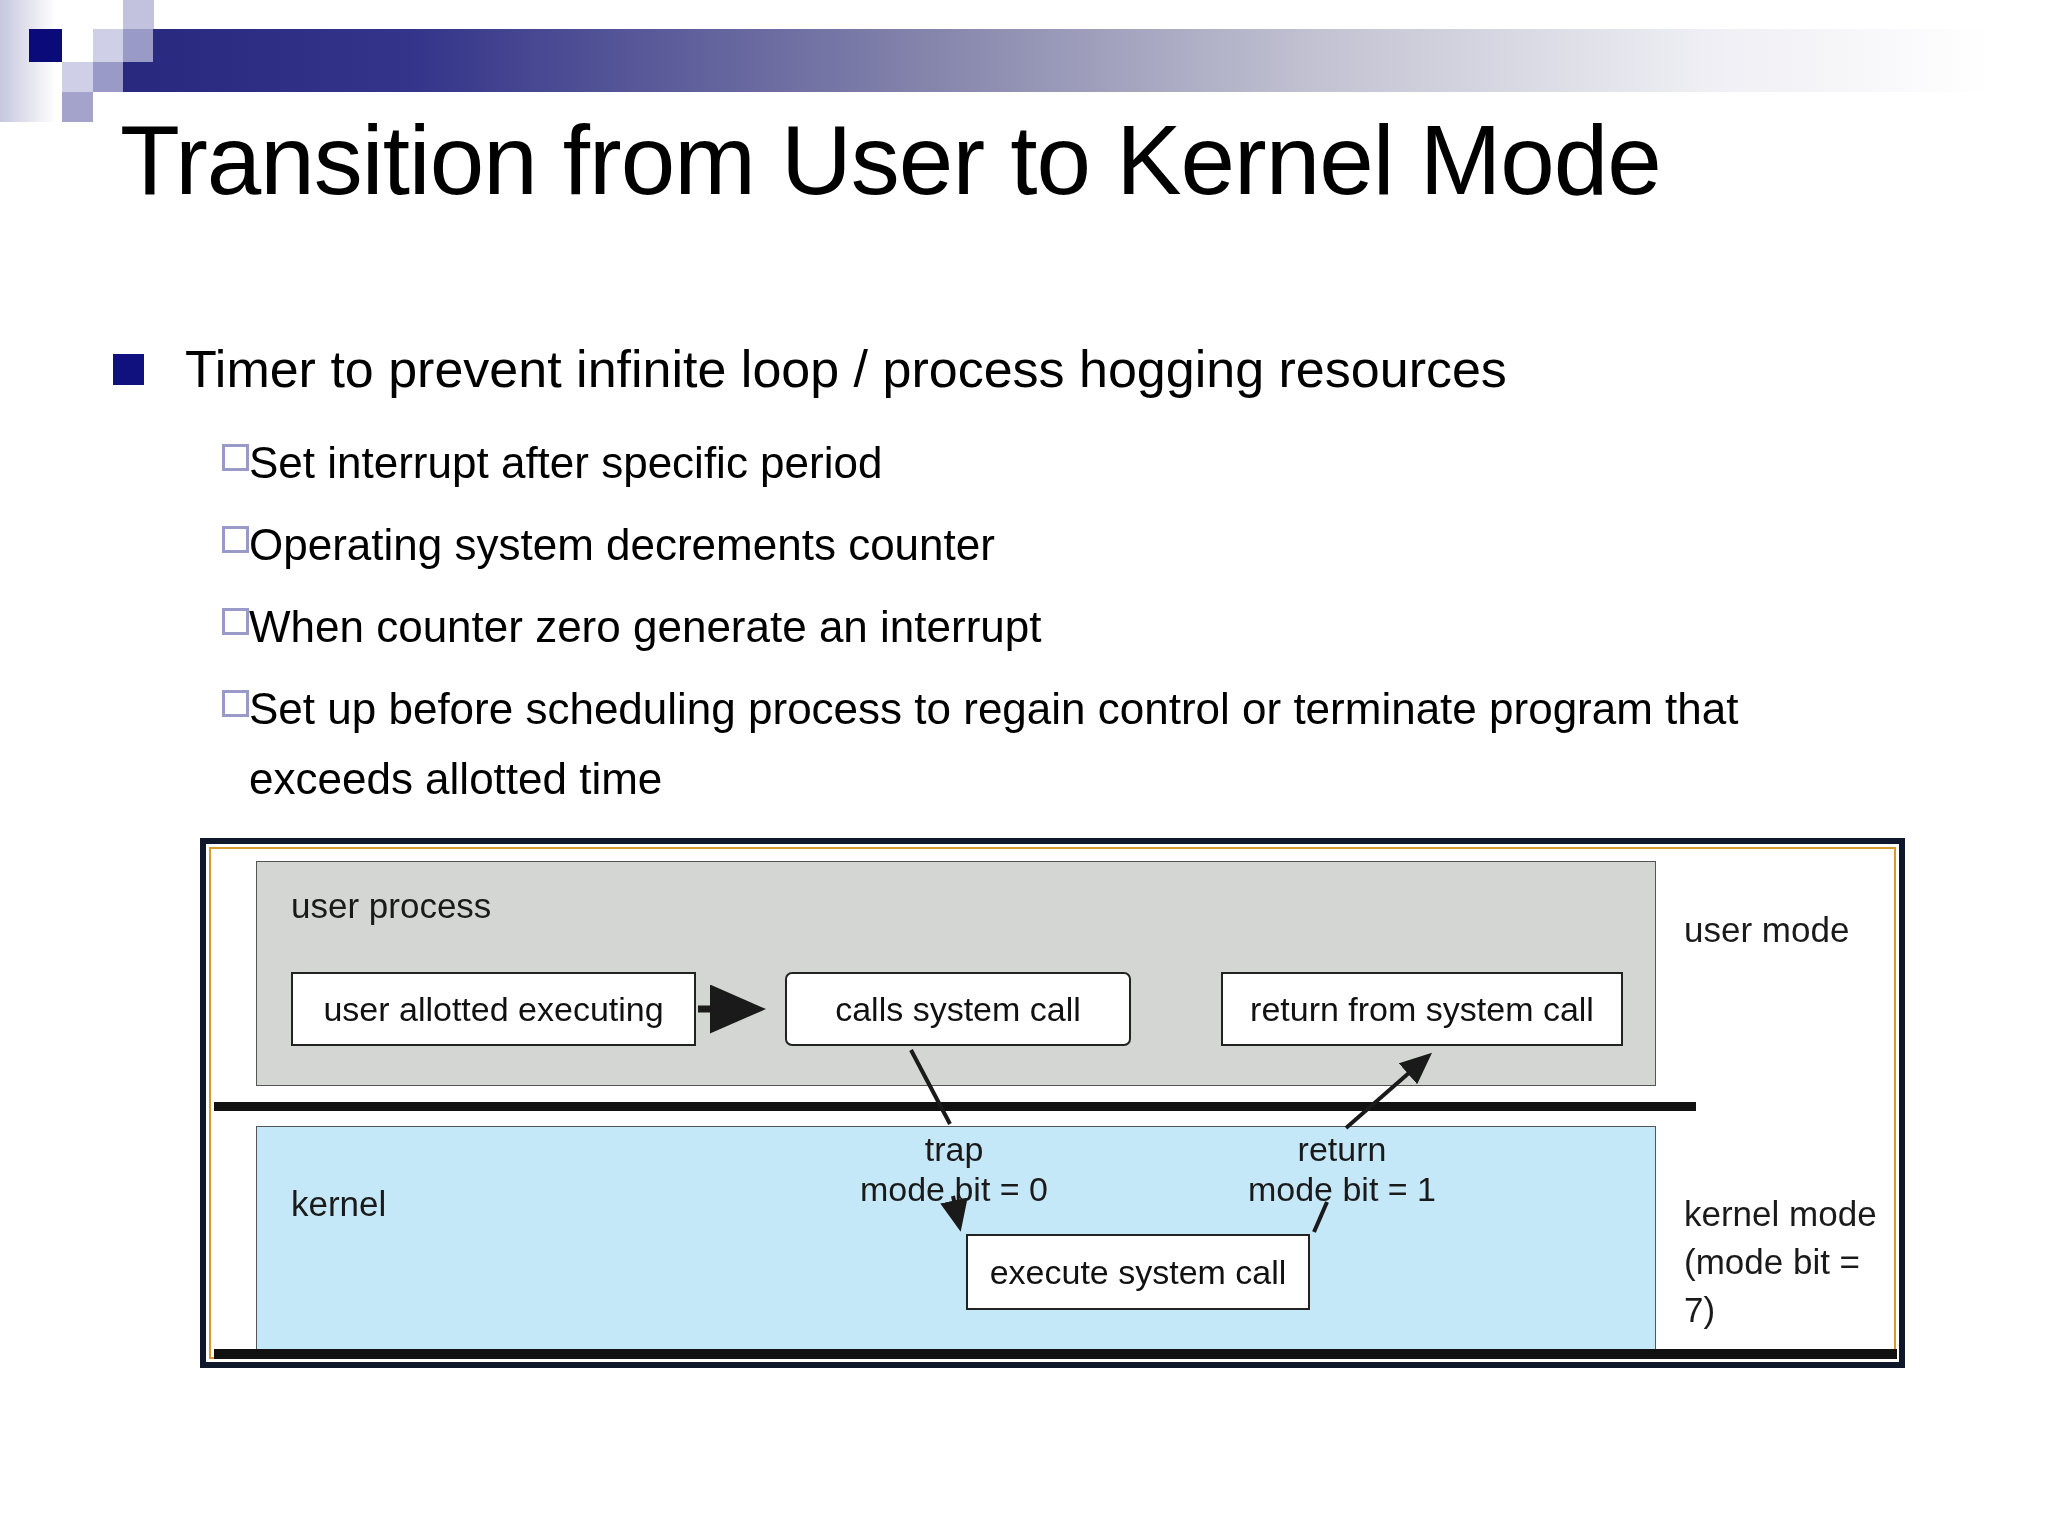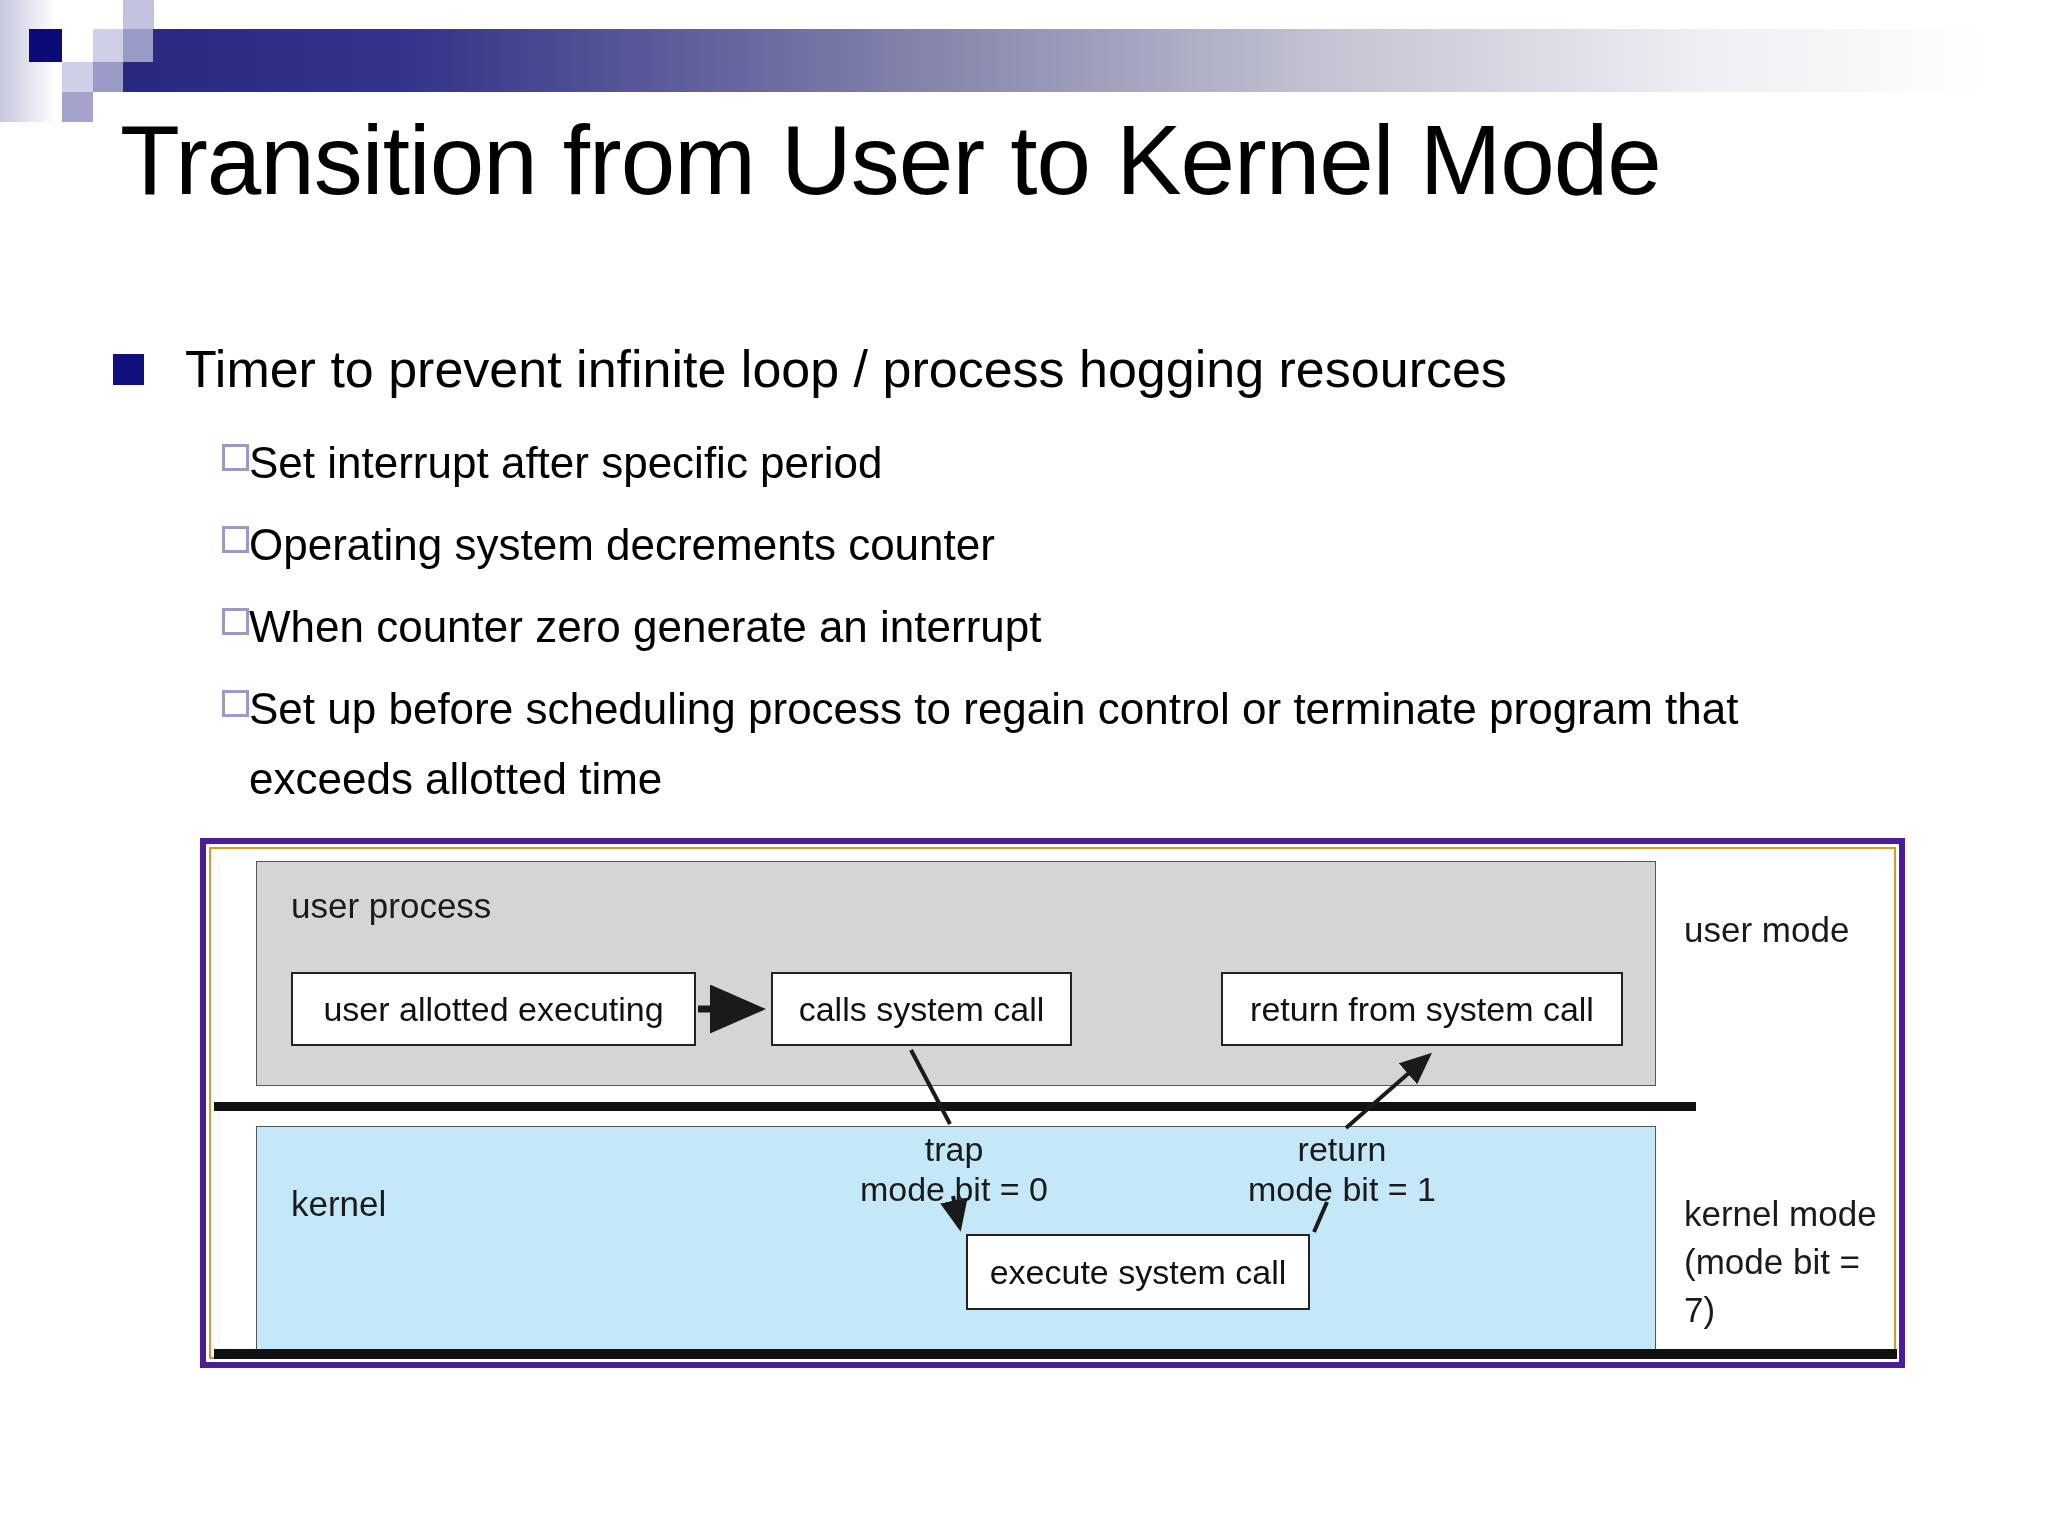--- a/index.html
+++ b/index.html
@@ -28,36 +28,36 @@
   .row{position:absolute;display:flex;align-items:flex-start;}
   .row-main{left:113px;top:336px;width:1880px;}
   .bullet-sq{flex:0 0 auto;width:31px;height:31px;background:#10107e;margin-top:18px;}
   .row-main .txt{margin-left:41px;font-size:52px;line-height:1.28;}
   .row-sub{left:222px;width:1660px;}
   .sub-sq{flex:0 0 auto;width:21px;height:21px;background:#fff;border:3px solid #9a9ac8;margin-top:16px;}
   .row-sub .txt{font-size:44px;line-height:70px;max-width:1560px;}
   .rs1{top:428px;} .rs2{top:510px;} .rs3{top:592px;} .rs4{top:674px;}
   
   .diagram{position:absolute;left:200px;top:838px;width:1705px;height:530px;
-    border:6px solid #4c1d95;box-sizing:border-box;background:#fff;}
+    border:6px solid #0f172a;box-sizing:border-box;background:#fff;}
   .diagram-inner{position:absolute;left:3px;top:3px;right:3px;bottom:3px;
     border:2px solid #d9992c;}
   .dg{position:absolute;box-sizing:border-box;}
   .gray-box{left:50px;top:17px;width:1400px;height:225px;background:#d4d6d3;border:1px solid #555;}
   .blue-box{left:50px;top:282px;width:1400px;height:225px;background:#c5e8f8;border:1px solid #555;}
   .divider{left:8px;top:258px;width:1482px;height:9px;background:#111;}
   .bottom-bar{left:8px;top:505px;width:1683px;height:10px;background:#111;}
   .zone-label{font-size:35px;color:#1a1a1a;}
   .lbl-user-process{left:85px;top:42px;}
   .lbl-kernel{left:85px;top:340px;}
   .node{position:absolute;background:#fff;border:2px solid #222;
     display:flex;align-items:center;justify-content:center;
     font-size:34px;color:#111;text-align:center;box-sizing:border-box;}
   .n1{left:85px;top:128px;width:405px;height:74px;}
-  .n2{left:565px;top:128px;width:301px;height:74px;}
+  .n2{left:579px;top:128px;width:346px;height:74px;border-radius:7px;}
   .n3{left:1015px;top:128px;width:402px;height:74px;}
   .n4{left:760px;top:390px;width:344px;height:76px;}
   .trans-label{position:absolute;font-size:34px;color:#1a1a1a;text-align:center;line-height:40px;width:300px;}
   .lbl-trap{left:598px;top:285px;}
   .lbl-return{left:986px;top:285px;}
   .side-label{position:absolute;font-size:35px;color:#1a1a1a;line-height:48px;}
   .lbl-user-mode{left:1478px;top:62px;}
   .lbl-kernel-mode{left:1478px;top:346px;}
   .arrows{position:absolute;left:0;top:0;width:1705px;height:530px;pointer-events:none;}
 </style>

